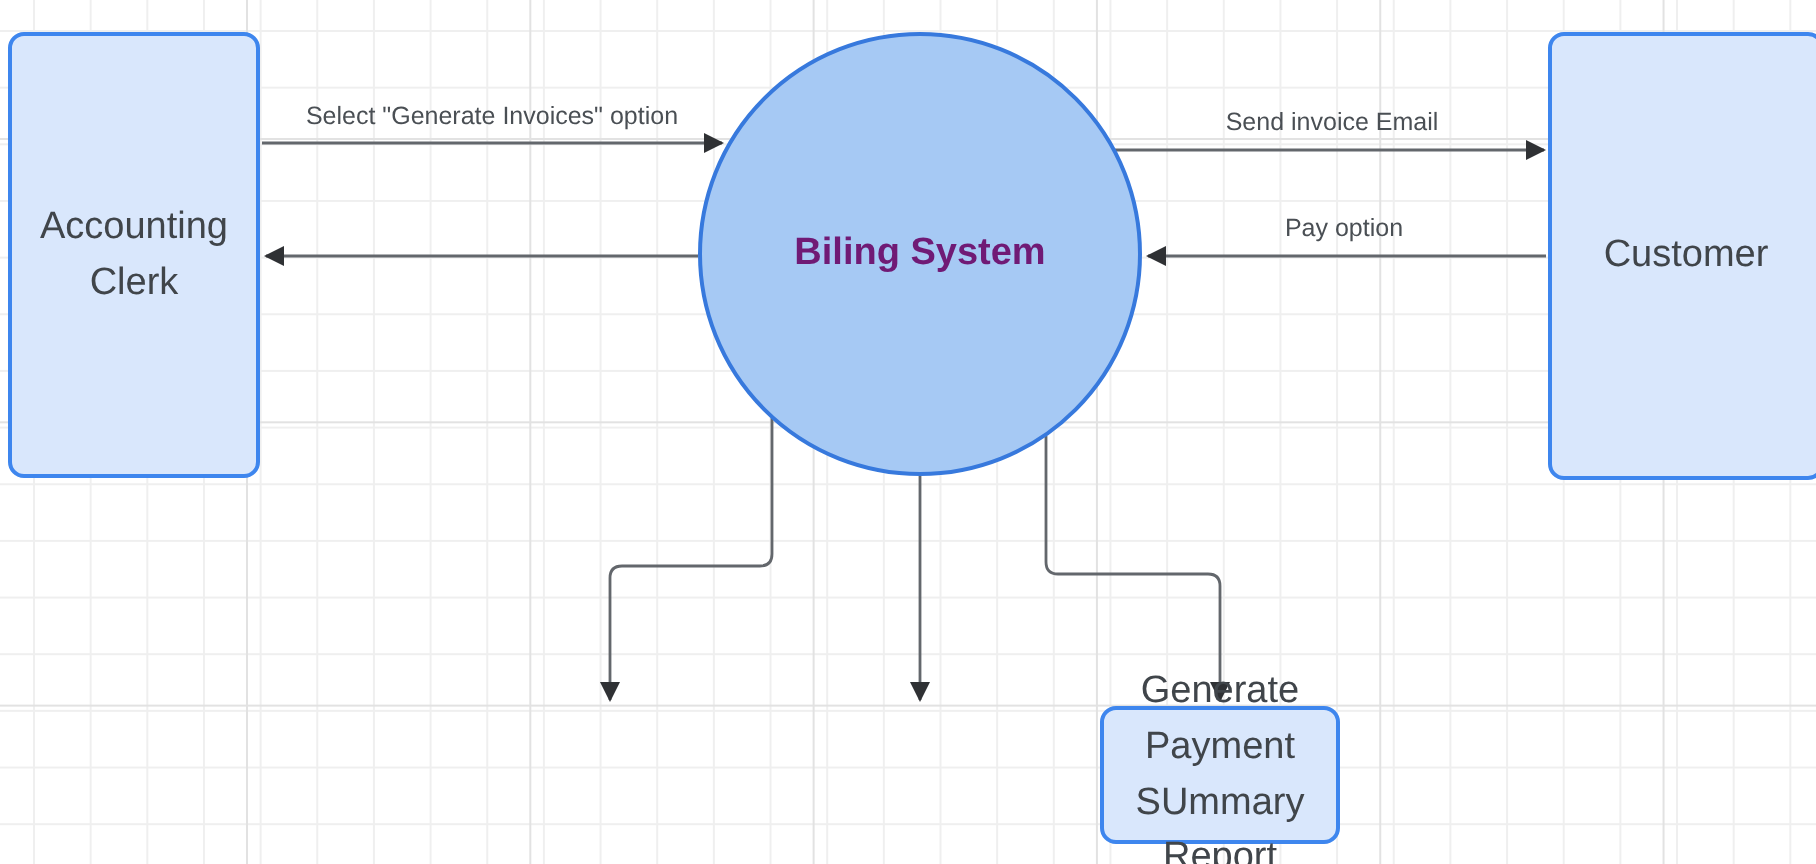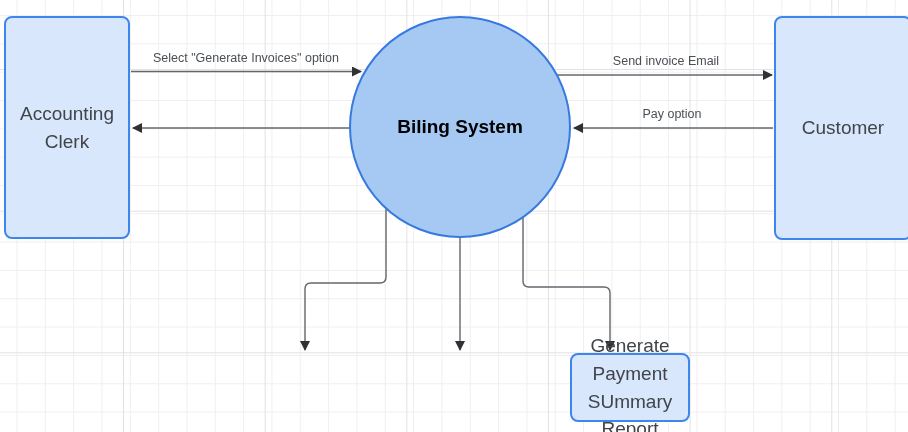--- a/index.html
+++ b/index.html
@@ -38,42 +38,42 @@
     background:var(--node-fill);
     border:2px solid var(--node-stroke);
     border-radius:8px;
     padding:4px;
   }
   .process{
     background:var(--process-fill);
     border:2px solid var(--process-stroke);
     border-radius:50%;
     font-weight:bold;
-    color:#000000;
+    color:#701a75;
   }
   .edge-label{
     position:absolute;
     font-size:12.5px;
     color:#4a4f54;
     text-align:center;
     line-height:1.2;
     pointer-events:none;
   }
   svg.edges{position:absolute;left:0;top:0;}
   svg.edges path.wire{
     fill:none;
     stroke:var(--edge-stroke);
     stroke-width:1.4px;
   }
   #node-accounting-clerk{left:4px;top:16px;width:126px;height:223px;}
   #node-customer{left:774px;top:16px;width:138px;height:224px;}
   #node-billing-system{left:349px;top:16px;width:222px;height:222px;}
   #node-retrieve-orders{left:242px;top:353px;width:126px;height:69px;}
   #node-generate-invoice{left:397px;top:353px;width:126px;height:69px;}
-  #node-payment-report{left:550px;top:353px;width:120px;height:69px;margin-left:20px;}
+  #node-payment-report{left:550px;top:353px;width:120px;height:69px;}
   #label-select{left:126px;top:51px;width:240px;}
   #label-review{left:140px;top:107px;width:200px;}
   #label-send{left:566px;top:54px;width:200px;}
   #label-pay{left:572px;top:107px;width:200px;}
 </style>
 </head>
 <body>
 
 <div class="canvas">
 

